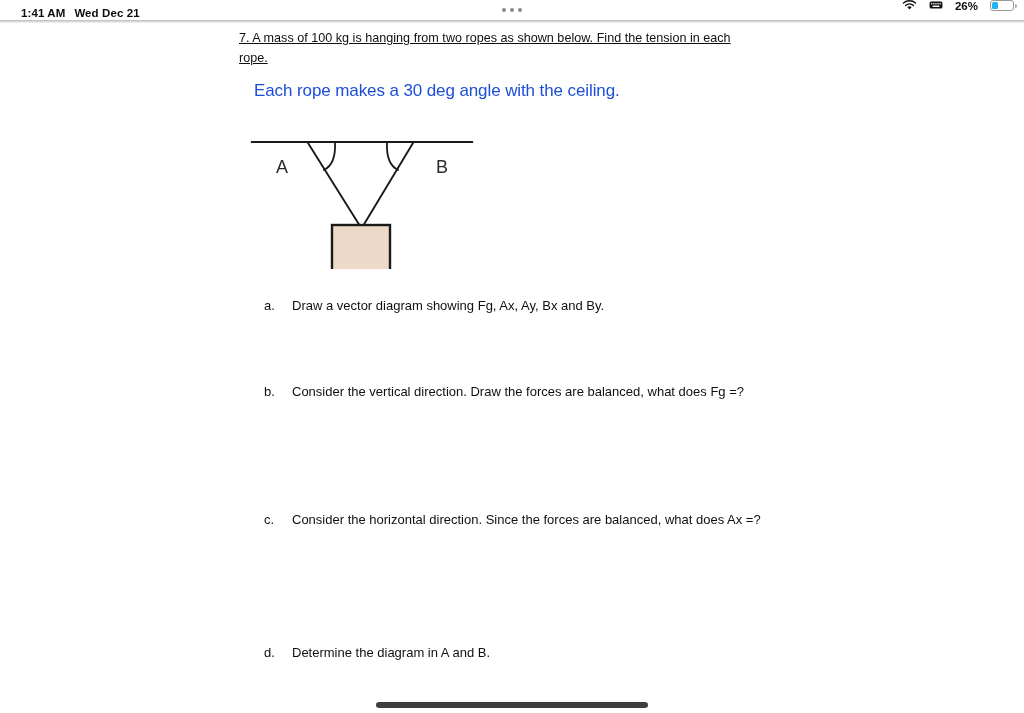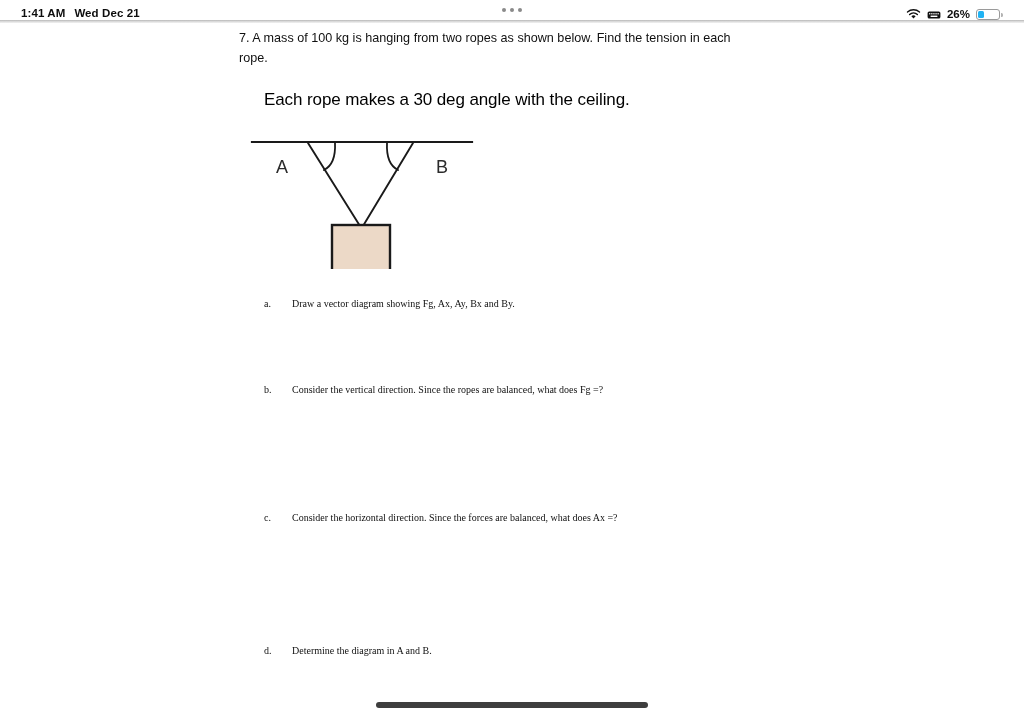--- a/index.html
+++ b/index.html
@@ -64,25 +64,25 @@
     pointer-events: auto;
   }
   #multitask-handle i {
     display: block;
     width: 4px; height: 4px;
     border-radius: 50%;
     background: #8a8a8a;
   }
   .status-right {
     position: absolute;
-    right: 24px; top: 0;
+    right: 10px; top: 0;
     height: 20px;
     display: flex;
-    align-items: flex-end;
-    gap: 6px;
+    align-items: flex-start;
+    gap: 12px;
     font-size: 11.5px;
     font-weight: bold;
     color: #0d0d0d;
     white-space: nowrap;
   }
   .battery-shell {
     position: relative;
     width: 24px; height: 11px;
     border: 1.2px solid #9a9a9a;
     border-radius: 3px;
@@ -117,43 +117,42 @@
     overflow: hidden;
   }
   #problem-statement {
     position: absolute;
     left: 239px; top: 6px;
     width: 515px;
     font-size: 12.6px;
     line-height: 1.58;
     color: #101010;
     letter-spacing: 0.01px;
+    text-decoration: underline;
   }
   #angle-note {
     position: absolute;
-    left: 254px; top: 67px;
+    left: 254px; top: 58px;
     font-size: 17px;
-    color: #000000;
+    color: #1d4ed8;
     letter-spacing: -0.1px;
     white-space: nowrap;
-    margin-left: 10px;
   }
   #force-diagram {
     position: absolute;
     left: 246px; top: 86px;
     width: 250px;
     height: 160px;
   }
   .subquestion {
     position: absolute;
     left: 264px;
-    font-size: 10px;
+    font-size: 13px;
     color: #101010;
     white-space: nowrap;
-    font-family: Liberation Serif, serif;
   }
   .subquestion .sq-marker {
     display: inline-block;
     width: 28px;
   }
   #subq-a { top: 275px; }
   #subq-b { top: 361px; }
   #subq-c { top: 489px; }
   #subq-d { top: 622px; }
 
@@ -244,21 +243,21 @@
     <text x="30" y="64" font-family="Liberation Sans, sans-serif" font-size="18" fill="#2b2b2b">A</text>
 
     <text x="190" y="64" font-family="Liberation Sans, sans-serif" font-size="18" fill="#2b2b2b">B</text>
   </svg>
 
   <div class="subquestion" id="subq-a">
     <span class="sq-marker">a.</span><span>Draw a vector diagram showing Fg, Ax, Ay, Bx and By.</span>
   </div>
 
   <div class="subquestion" id="subq-b">
-    <span class="sq-marker">b.</span><span>Consider the vertical direction.  Since the ropes are balanced, what does Fg =?</span>
+    <span class="sq-marker">b.</span><span>Consider the vertical direction.  Draw the forces are balanced, what does Fg =?</span>
   </div>
 
   <div class="subquestion" id="subq-c">
     <span class="sq-marker">c.</span><span>Consider the horizontal direction.  Since the forces are balanced, what does Ax =?</span>
   </div>
 
   <div class="subquestion" id="subq-d">
     <span class="sq-marker">d.</span><span>Determine the diagram in A and B.</span>
   </div>
 

